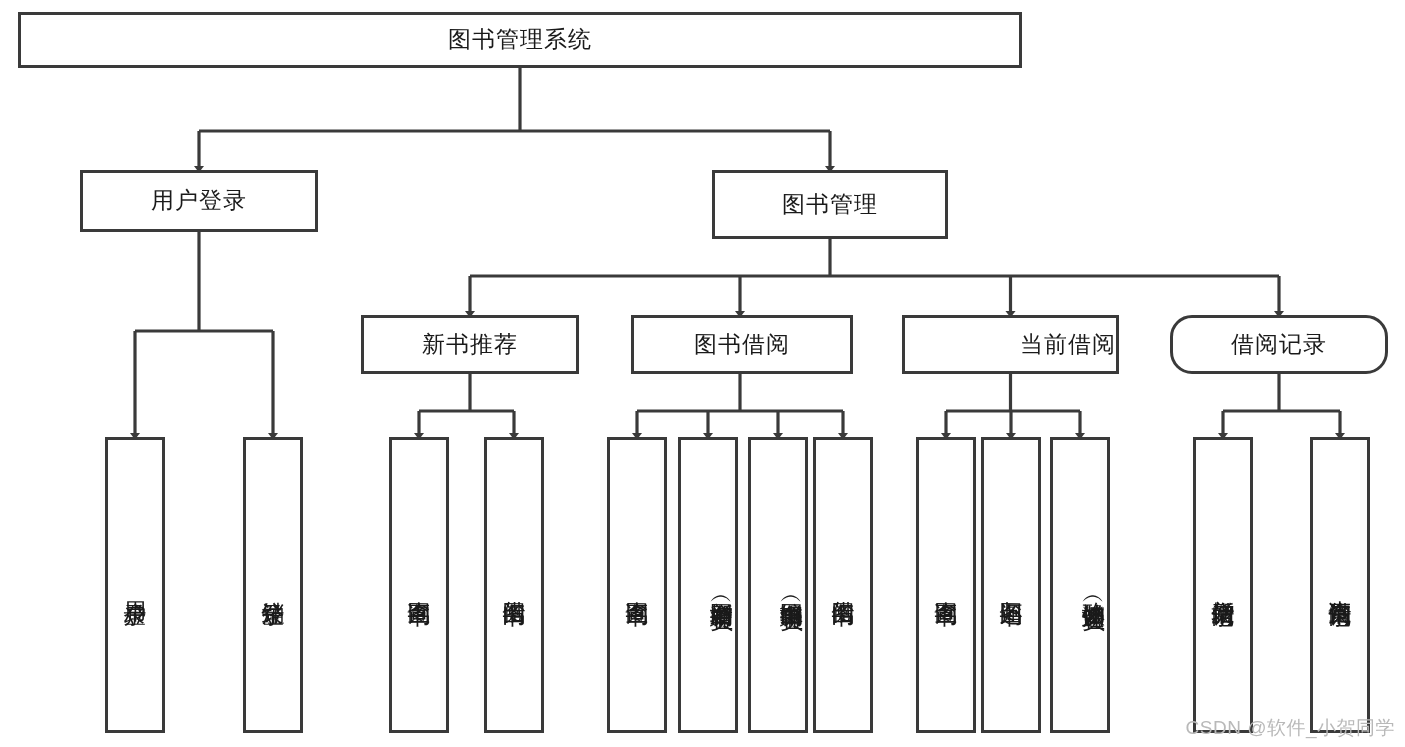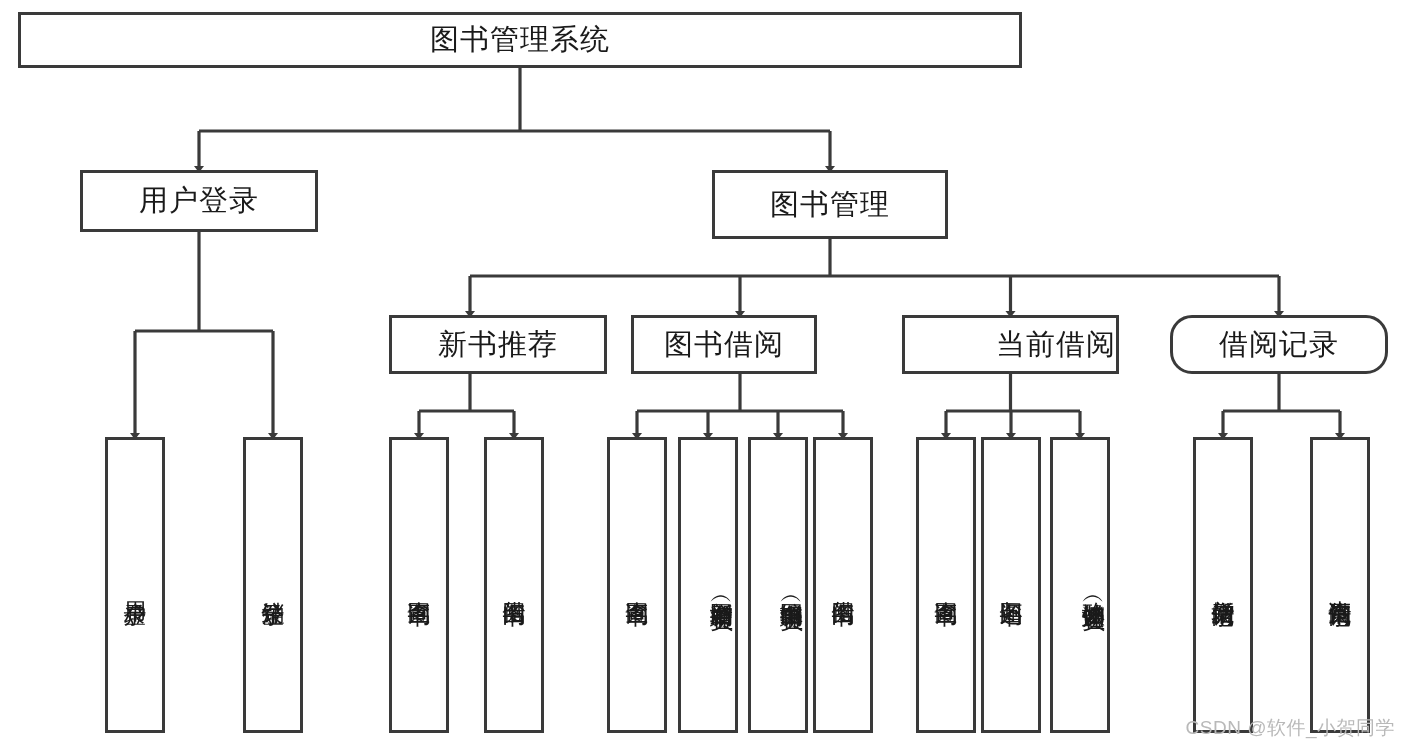--- a/index.html
+++ b/index.html
@@ -25,21 +25,21 @@
     position: absolute;
     box-sizing: border-box;
     border: 3px solid #3a3a3a;
     background: #ffffff;
     display: flex;
     align-items: center;
     justify-content: center;
     color: #1a1a1a;
   }
   .node-h {
-    font-size: 29px;
+    font-size: 23px;
     letter-spacing: 1px;
     line-height: 1.1;
     white-space: nowrap;
   }
   .node-v {
     font-size: 23px;
     letter-spacing: 1px;
     line-height: 1.18;
     writing-mode: vertical-rl;
     text-orientation: upright;
@@ -118,24 +118,24 @@
   <div id="node-layer">
       <div class="node-box node-h" style="left: 18px; top: 12px; width: 1004px; height: 56px;">
         <span>图书管理系统</span>
       </div>
       <div class="node-box node-h" style="left: 80px; top: 170px; width: 238px; height: 62px;">
         <span>用户登录</span>
       </div>
       <div class="node-box node-h" style="left: 712px; top: 170px; width: 236px; height: 69px;">
         <span>图书管理</span>
       </div>
-      <div class="node-box node-h" style="left: 361px; top: 315px; width: 218px; height: 59px; margin-left: 28px;">
+      <div class="node-box node-h" style="left: 361px; top: 315px; width: 218px; height: 59px;">
         <span>新书推荐</span>
       </div>
-      <div class="node-box node-h" style="left: 631px; top: 315px; width: 186px; height: 59px;">
+      <div class="node-box node-h" style="left: 631px; top: 315px; width: 222px; height: 59px;">
         <span>图书借阅</span>
       </div>
       <div class="node-box node-h" style="left: 902px; top: 315px; width: 217px; height: 59px; justify-content: flex-end;">
         <span>当前借阅</span>
       </div>
       <div class="node-box node-h" style="left: 1170px; top: 315px; width: 218px; height: 59px; border-radius: 22px;">
         <span>借阅记录</span>
       </div>
       <div class="node-box node-v centered" style="left: 105px; top: 437px; width: 60px; height: 296px;">
         <span>用户登录</span>

